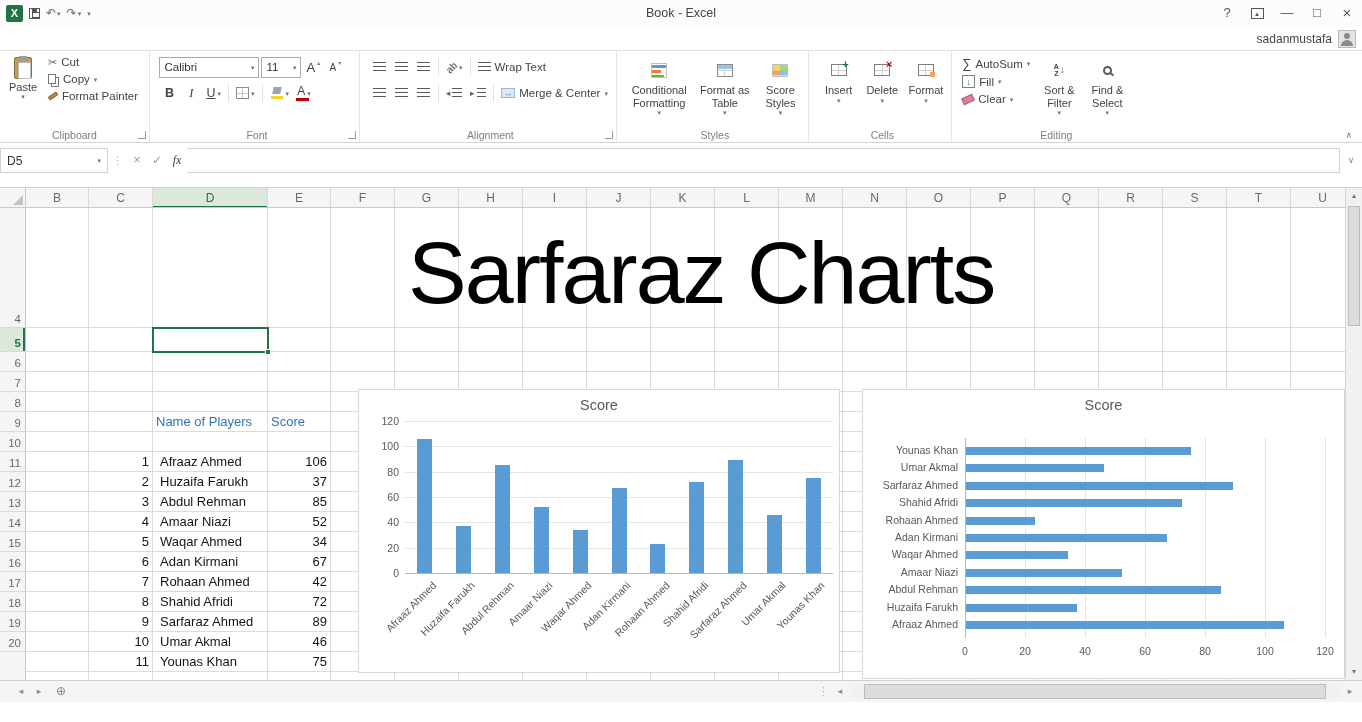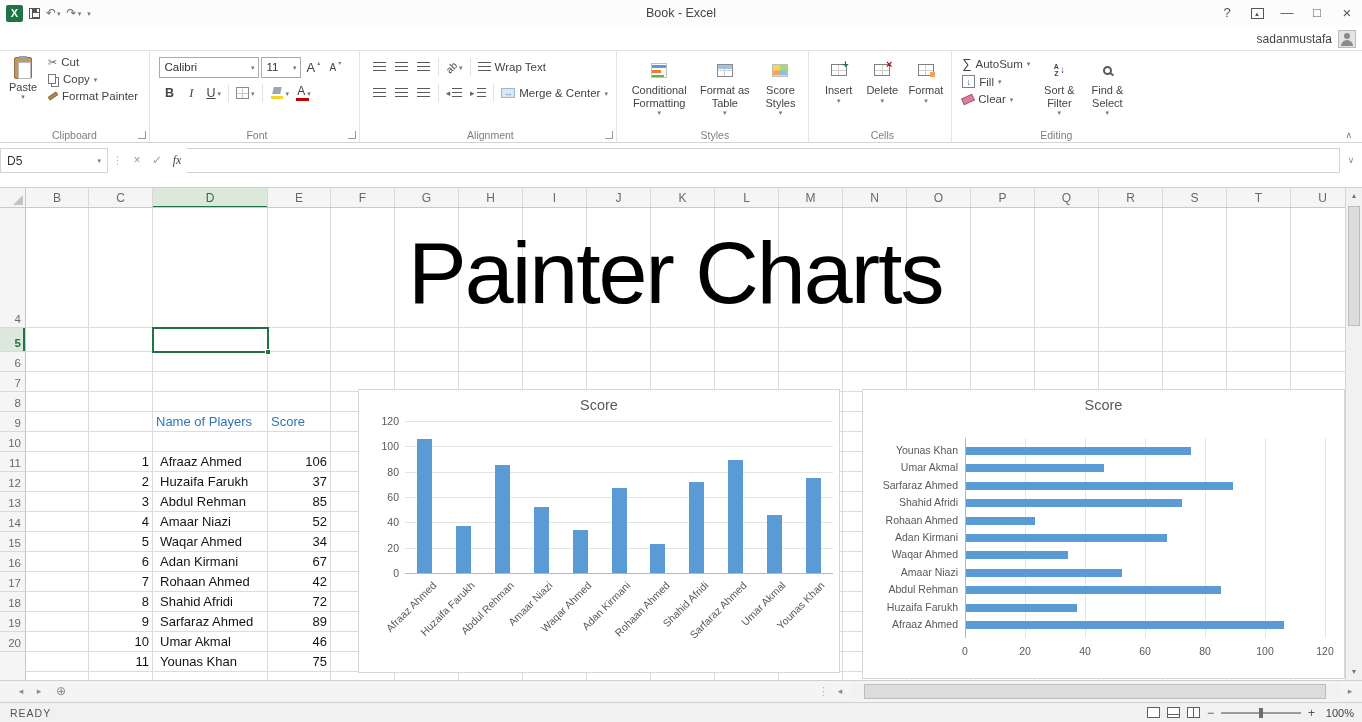--- a/index.html
+++ b/index.html
@@ -544,21 +544,21 @@
           <div class="hl" style="top: 303px;"></div>
           <div class="hl" style="top: 323px;"></div>
           <div class="hl" style="top: 343px;"></div>
           <div class="hl" style="top: 363px;"></div>
           <div class="hl" style="top: 383px;"></div>
           <div class="hl" style="top: 403px;"></div>
           <div class="hl" style="top: 423px;"></div>
           <div class="hl" style="top: 443px;"></div>
           <div class="hl" style="top: 463px;"></div>
         </div>
-      <div id="heading">Painter Charts</div>
+      <div id="heading">Sarfaraz Charts</div>
       <div id="cells">
           <div class="cell blue" style="left: 127px; top: 204px; width: 115px; height: 20px;">Name of Players</div>
           <div class="cell blue" style="left: 242px; top: 204px; width: 63px; height: 20px;">Score</div>
           <div class="cell num" style="left: 63px; top: 244px; width: 64px; height: 20px;">1</div>
           <div class="cell nm" style="left: 127px; top: 244px; width: 115px; height: 20px;">Afraaz Ahmed</div>
           <div class="cell num" style="left: 242px; top: 244px; width: 63px; height: 20px;">106</div>
           <div class="cell num" style="left: 63px; top: 264px; width: 64px; height: 20px;">2</div>
           <div class="cell nm" style="left: 127px; top: 264px; width: 115px; height: 20px;">Huzaifa Farukh</div>
           <div class="cell num" style="left: 242px; top: 264px; width: 63px; height: 20px;">37</div>
           <div class="cell num" style="left: 63px; top: 284px; width: 64px; height: 20px;">3</div>
@@ -705,28 +705,14 @@
     <span class="tnav">▸</span>
     <span class="addsheet">⊕</span>
     <span class="tsep">⋮</span>
     <span class="hnav" style="left:832px">◂</span>
     <div id="hscroll">
         <div class="thumb"></div>
       </div>
     <span class="hnav" style="right:4px">▸</span>
   </div>
 
-  <div id="statusbar">
-    <span id="mode">READY</span>
-    <div id="sright">
-      <span class="vic"></span>
-      <span class="vic v2"></span>
-      <span class="vic v3"></span>
-      <span class="zbtn">−</span>
-      <div class="ztrack">
-          <div class="zthumb"></div>
-        </div>
-      <span class="zbtn">+</span>
-      <span id="zoomlabel">100%</span>
-    </div>
-  </div>
 
 </div>
 
 </body></html>

